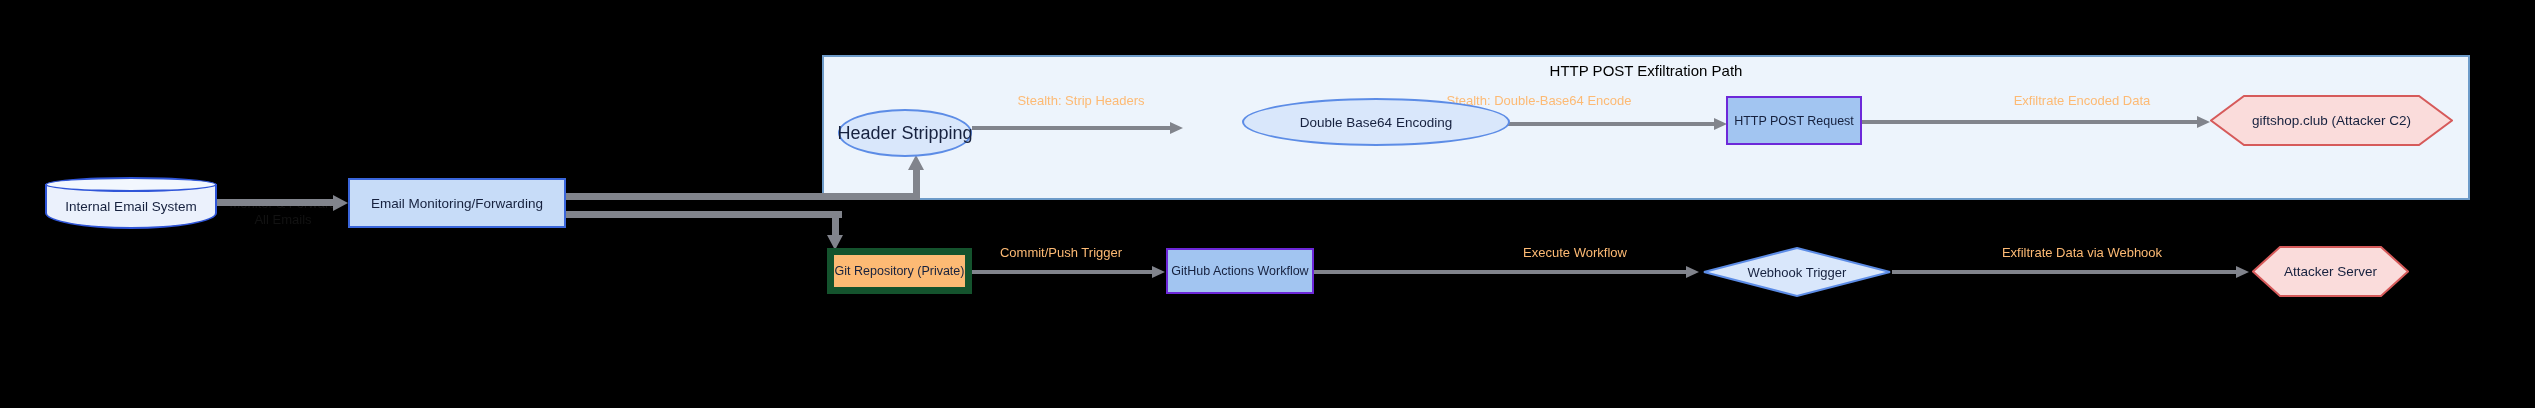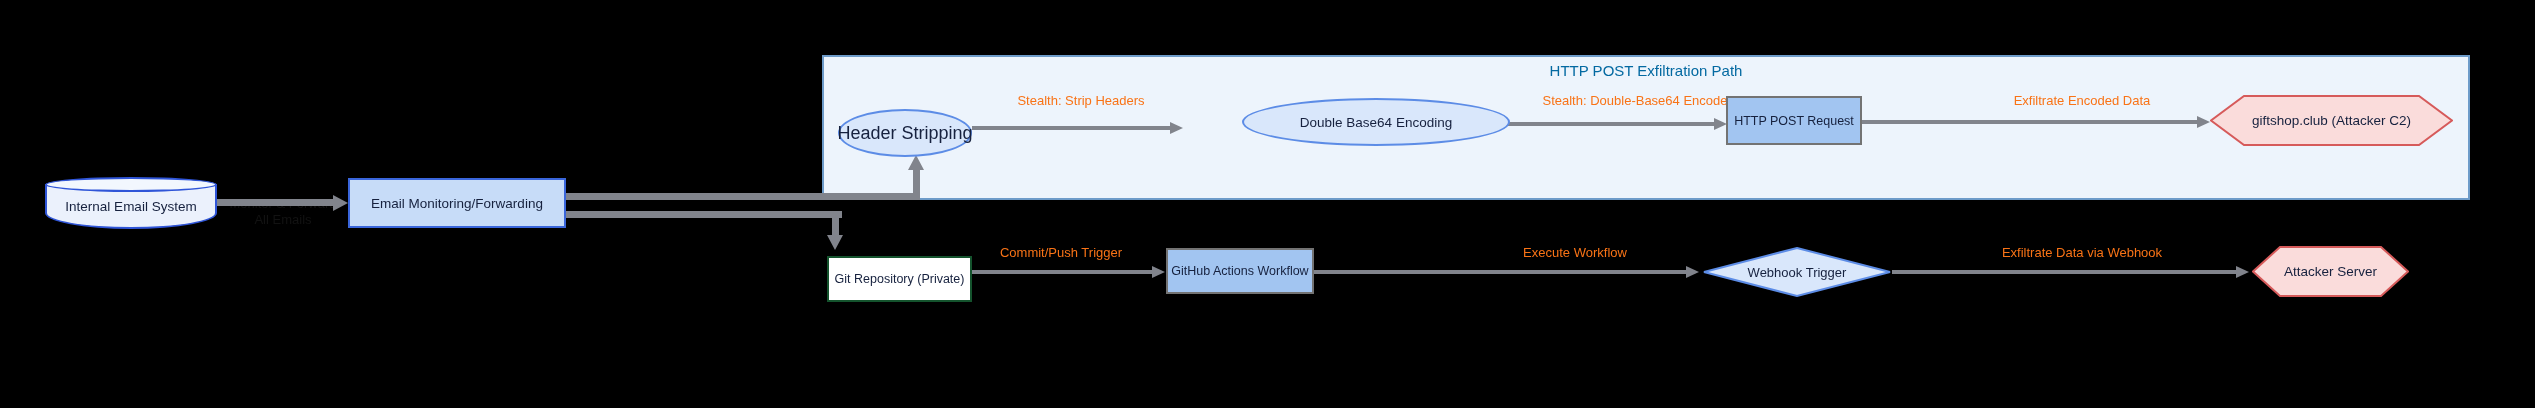--- a/index.html
+++ b/index.html
@@ -7,44 +7,44 @@
   #diagram {
     position:relative; width:2535px; height:408px; background:#000;
     font-family:"Liberation Sans", sans-serif; overflow:hidden;
   }
   .cluster {
     position:absolute; background:#EDF4FC; border:2px solid #6D9BC9;
     box-sizing:border-box; z-index:1;
   }
   .cluster-title {
     position:absolute; top:5px; left:0; right:0; text-align:center;
-    font-size:15px; color:#0369a1; z-index:2;
+    font-size:15px; color:#000000; z-index:2;
   }
   .elabel {
-    position:absolute; font-size:13px; color:#f97316; text-align:center;
+    position:absolute; font-size:13px; color:#fdba74; text-align:center;
     white-space:nowrap; z-index:2; line-height:16px;
   }
   .elabel.dark { color:#121212; }
   .eh { position:absolute; background:var(--edge); height:4px; z-index:3; }
   .eh.thick { height:7px; }
   .ev { position:absolute; background:var(--edge); width:7px; z-index:3; }
   .ar { position:absolute; width:0; height:0; z-index:3; }
   .ar.right { border-top:6px solid transparent; border-bottom:6px solid transparent; border-left:13px solid var(--edge); }
   .ar.right-big { border-top:8px solid transparent; border-bottom:8px solid transparent; border-left:15px solid var(--edge); }
   .ar.up { border-left:8px solid transparent; border-right:8px solid transparent; border-bottom:15px solid var(--edge); }
   .ar.down { border-left:8px solid transparent; border-right:8px solid transparent; border-top:15px solid var(--edge); }
   .node {
     position:absolute; display:flex; align-items:center; justify-content:center;
     box-sizing:border-box; z-index:4; text-align:center;
   }
   .nlabel { font-size:13.5px; color:#16213E; white-space:nowrap; position:relative; z-index:5; }
   .ellipse { background:#D9E7FB; border:2px solid #5C8CE6; border-radius:50%; }
   .rect-light  { background:#C7DCF8; border:2px solid #3A66DB; }
-  .rect-light2 { background:#ffffff; border:2px solid #14532d;margin-top:8px; }
-  .rect-strong { background:#A2C5F1; border:2px solid #737373; }
+  .rect-light2 { background:#fdba74; border:7px solid #14532d; }
+  .rect-strong { background:#A2C5F1; border:2px solid #6d28d9; }
   .shapewrap svg { position:absolute; left:0; top:0; width:100%; height:100%; }
   .hex-red polygon { fill:#FADCDB; stroke:#D65A5A; stroke-width:2; }
   .diamond-blue polygon { fill:#D9E7FB; stroke:#5C8CE6; stroke-width:2; }
   .cylwrap { z-index:4; }
   .cyl-body {
     position:absolute; left:0; right:0; top:7px; bottom:0;
     background:#EBF1FC; border:2px solid #2F55D8; box-sizing:border-box;
     border-radius:0 0 50% 50% / 0 0 16px 16px;
   }
   .cyl-top {
@@ -77,21 +77,21 @@
   <div class="eh thick" style="left:566px;top:211px;width:276px;"></div>
   <div class="ev" style="left:832px;top:211px;height:26px;"></div>
   <div class="ar down" style="left:827px;top:235px;"></div>
 
   <div class="eh" style="left:972px;top:126px;width:202px;"></div>
   <div class="ar right" style="left:1170px;top:122px;"></div>
   <div class="elabel" style="left:991px;top:93px;width:180px;">Stealth: Strip Headers</div>
 
   <div class="eh" style="left:1452px;top:122px;width:266px;"></div>
   <div class="ar right" style="left:1714px;top:118px;"></div>
-  <div class="elabel" style="left:1520px;top:93px;width:230px;">Stealth: Double-Base64 Encode</div>
+  <div class="elabel" style="left:1424px;top:93px;width:230px;">Stealth: Double-Base64 Encode</div>
 
   <div class="eh" style="left:1862px;top:120px;width:338px;"></div>
   <div class="ar right" style="left:2197px;top:116px;"></div>
   <div class="elabel" style="left:1987px;top:93px;width:190px;">Exfiltrate Encoded Data</div>
 
   <div class="eh" style="left:972px;top:270px;width:184px;"></div>
   <div class="ar right" style="left:1152px;top:266px;"></div>
   <div class="elabel" style="left:976px;top:245px;width:170px;">Commit/Push Trigger</div>
 
   <div class="eh" style="left:1314px;top:270px;width:376px;"></div>

